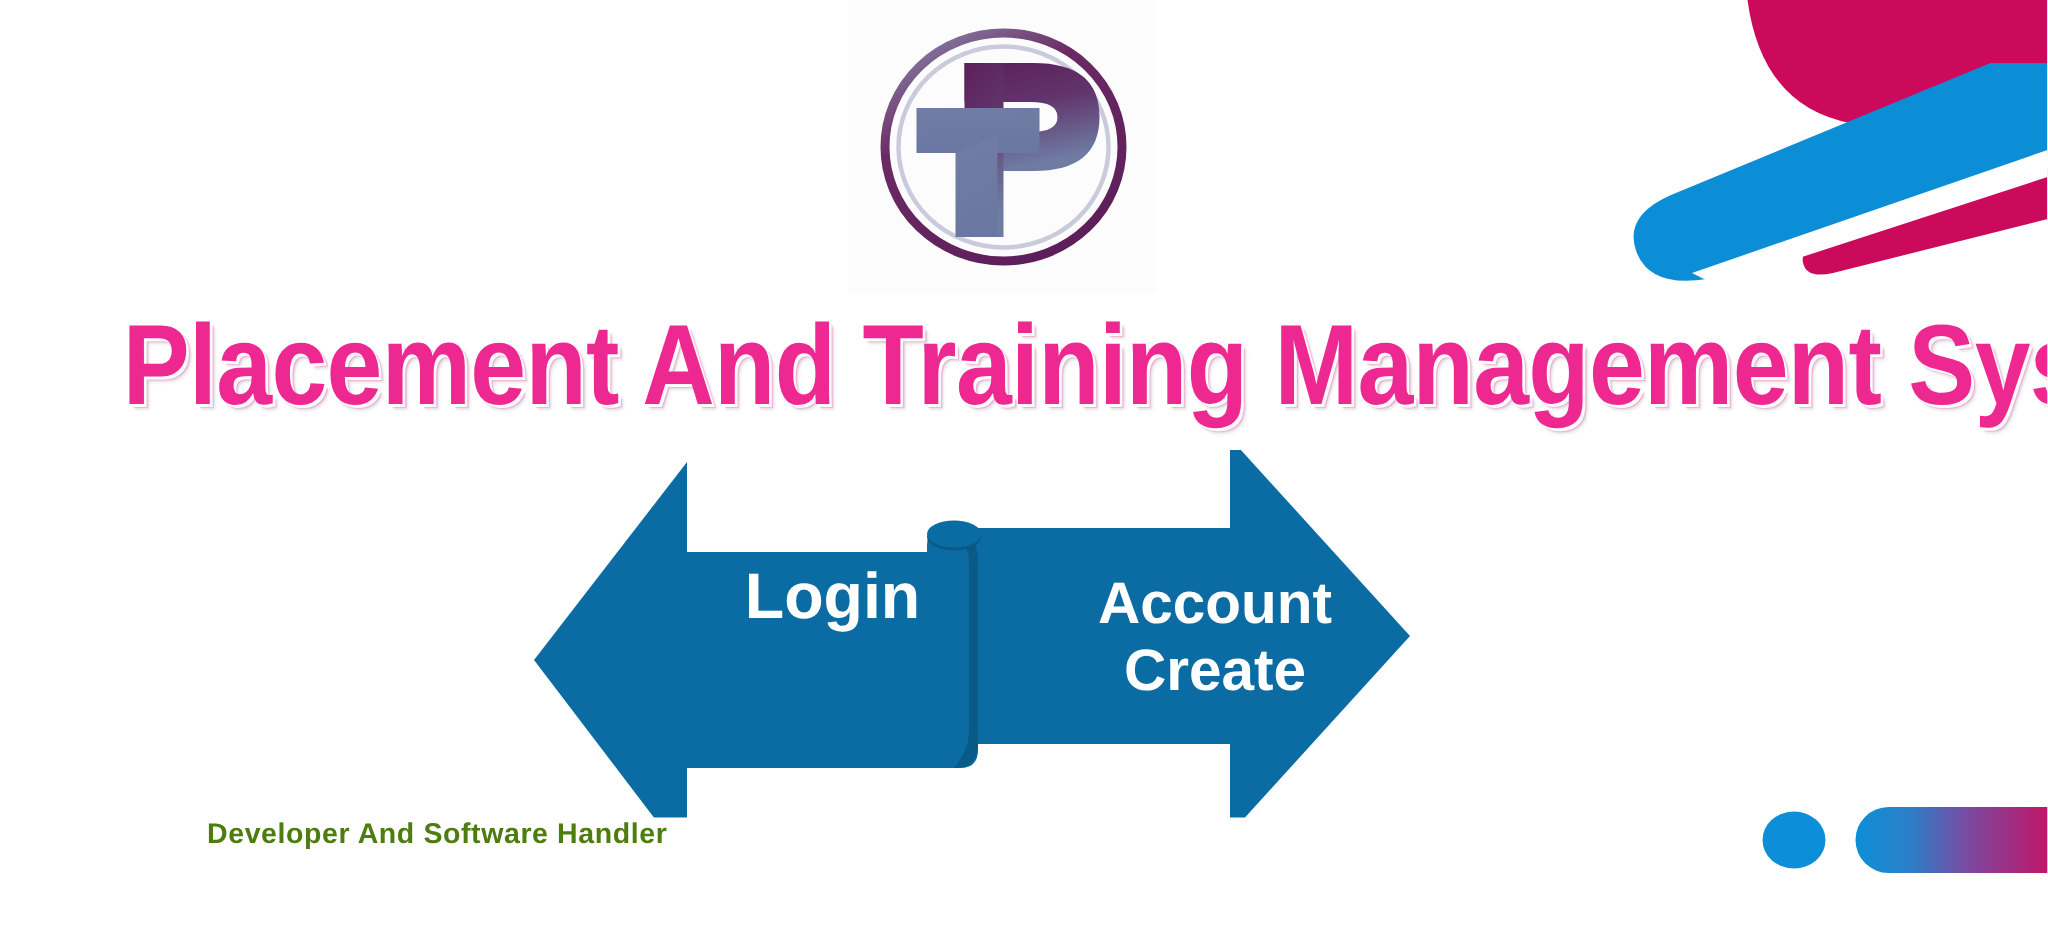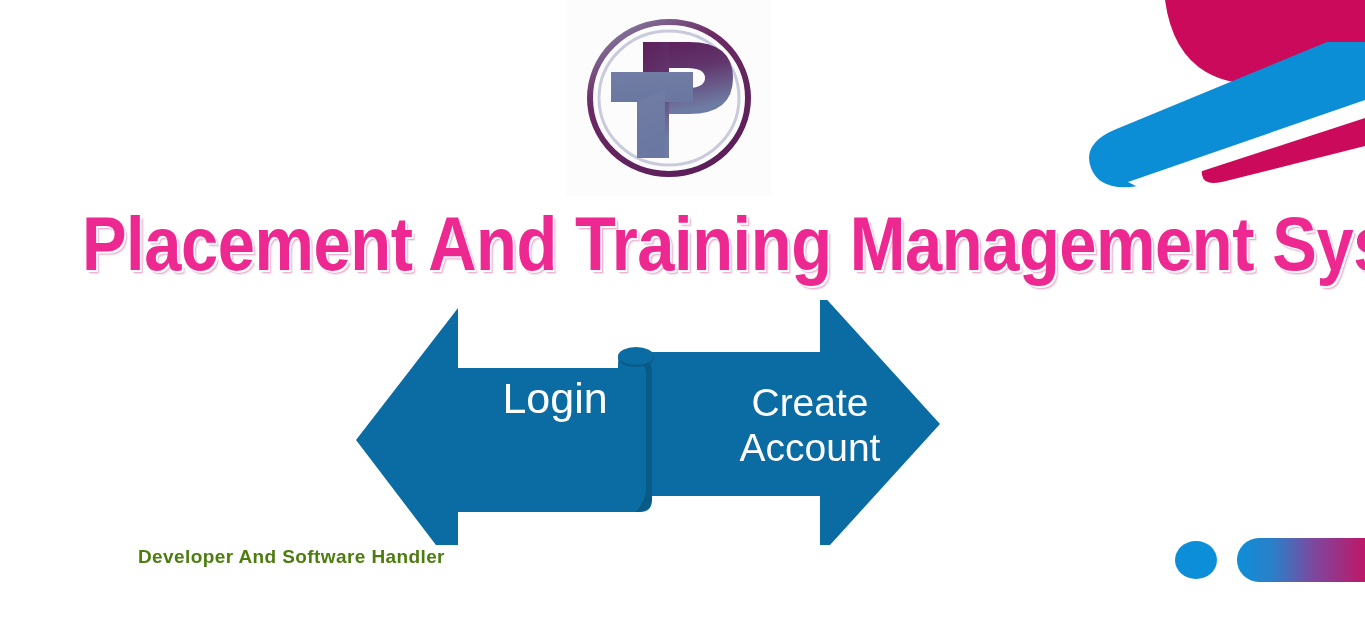--- a/index.html
+++ b/index.html
@@ -100,21 +100,21 @@
     top: 300px;
     width: 620px;
     height: 245px;
   }
   .arrows svg { display: block; }
 
   .arrow-label {
     position: absolute;
     color: #ffffff;
     font-family: "Liberation Sans", sans-serif;
-    font-weight: normal;
+    font-weight: bold;
     text-align: center;
     user-select: none;
     pointer-events: none;
   }
   .label-login {
     left: 120px;
     top: 73px;
     width: 190px;
     font-size: 43px;
     line-height: 50px;
@@ -205,22 +205,22 @@
         <path d="M290 52 Q312 52 312 74 L312 196 Q312 212 296 212 Q306 200 306 188
                  L306 74 Q306 60 290 60 Z" fill="#0A5A87"></path>
         <ellipse cx="296" cy="58" rx="18" ry="9" fill="#0A5A87"></ellipse>
         <ellipse cx="296" cy="56" rx="18" ry="9" fill="#0B6CA3"></ellipse>
       </g>
     </svg>
 
     <div class="arrow-label label-login">Login</div>
 
     <div class="arrow-label label-create">
+      <div>Account</div>
       <div>Create</div>
-      <div>Account</div>
     </div>
   </div>
 
   <div class="credit">Developer And Software Handler</div>
 
   <div class="deco-br">
     <div class="dot-blue"></div>
     <div class="bar-grad"></div>
   </div>
 

